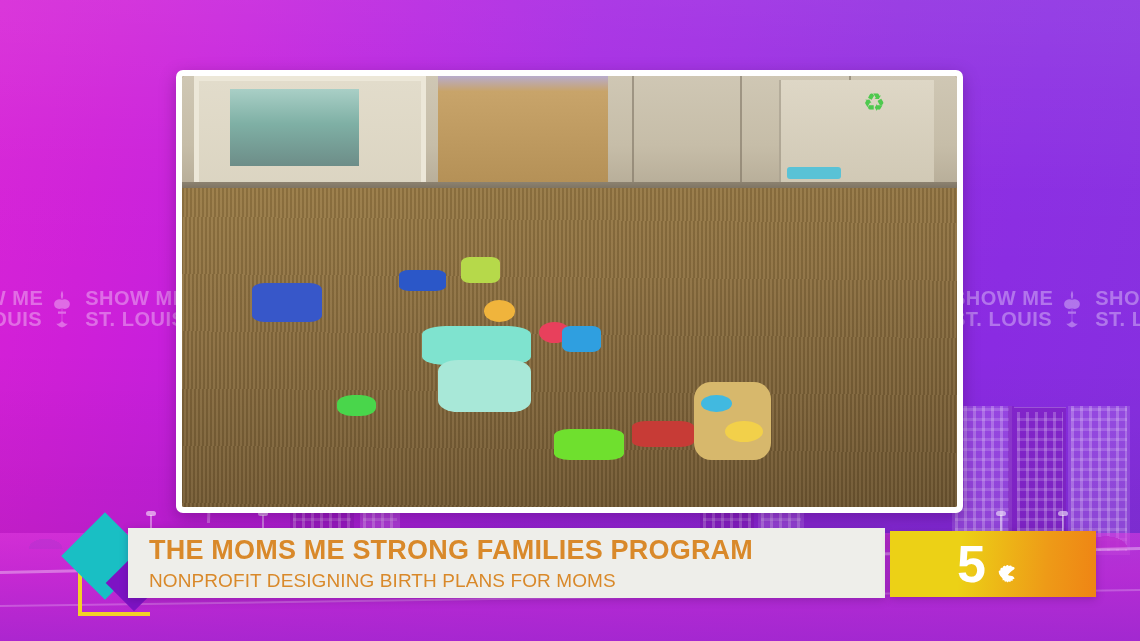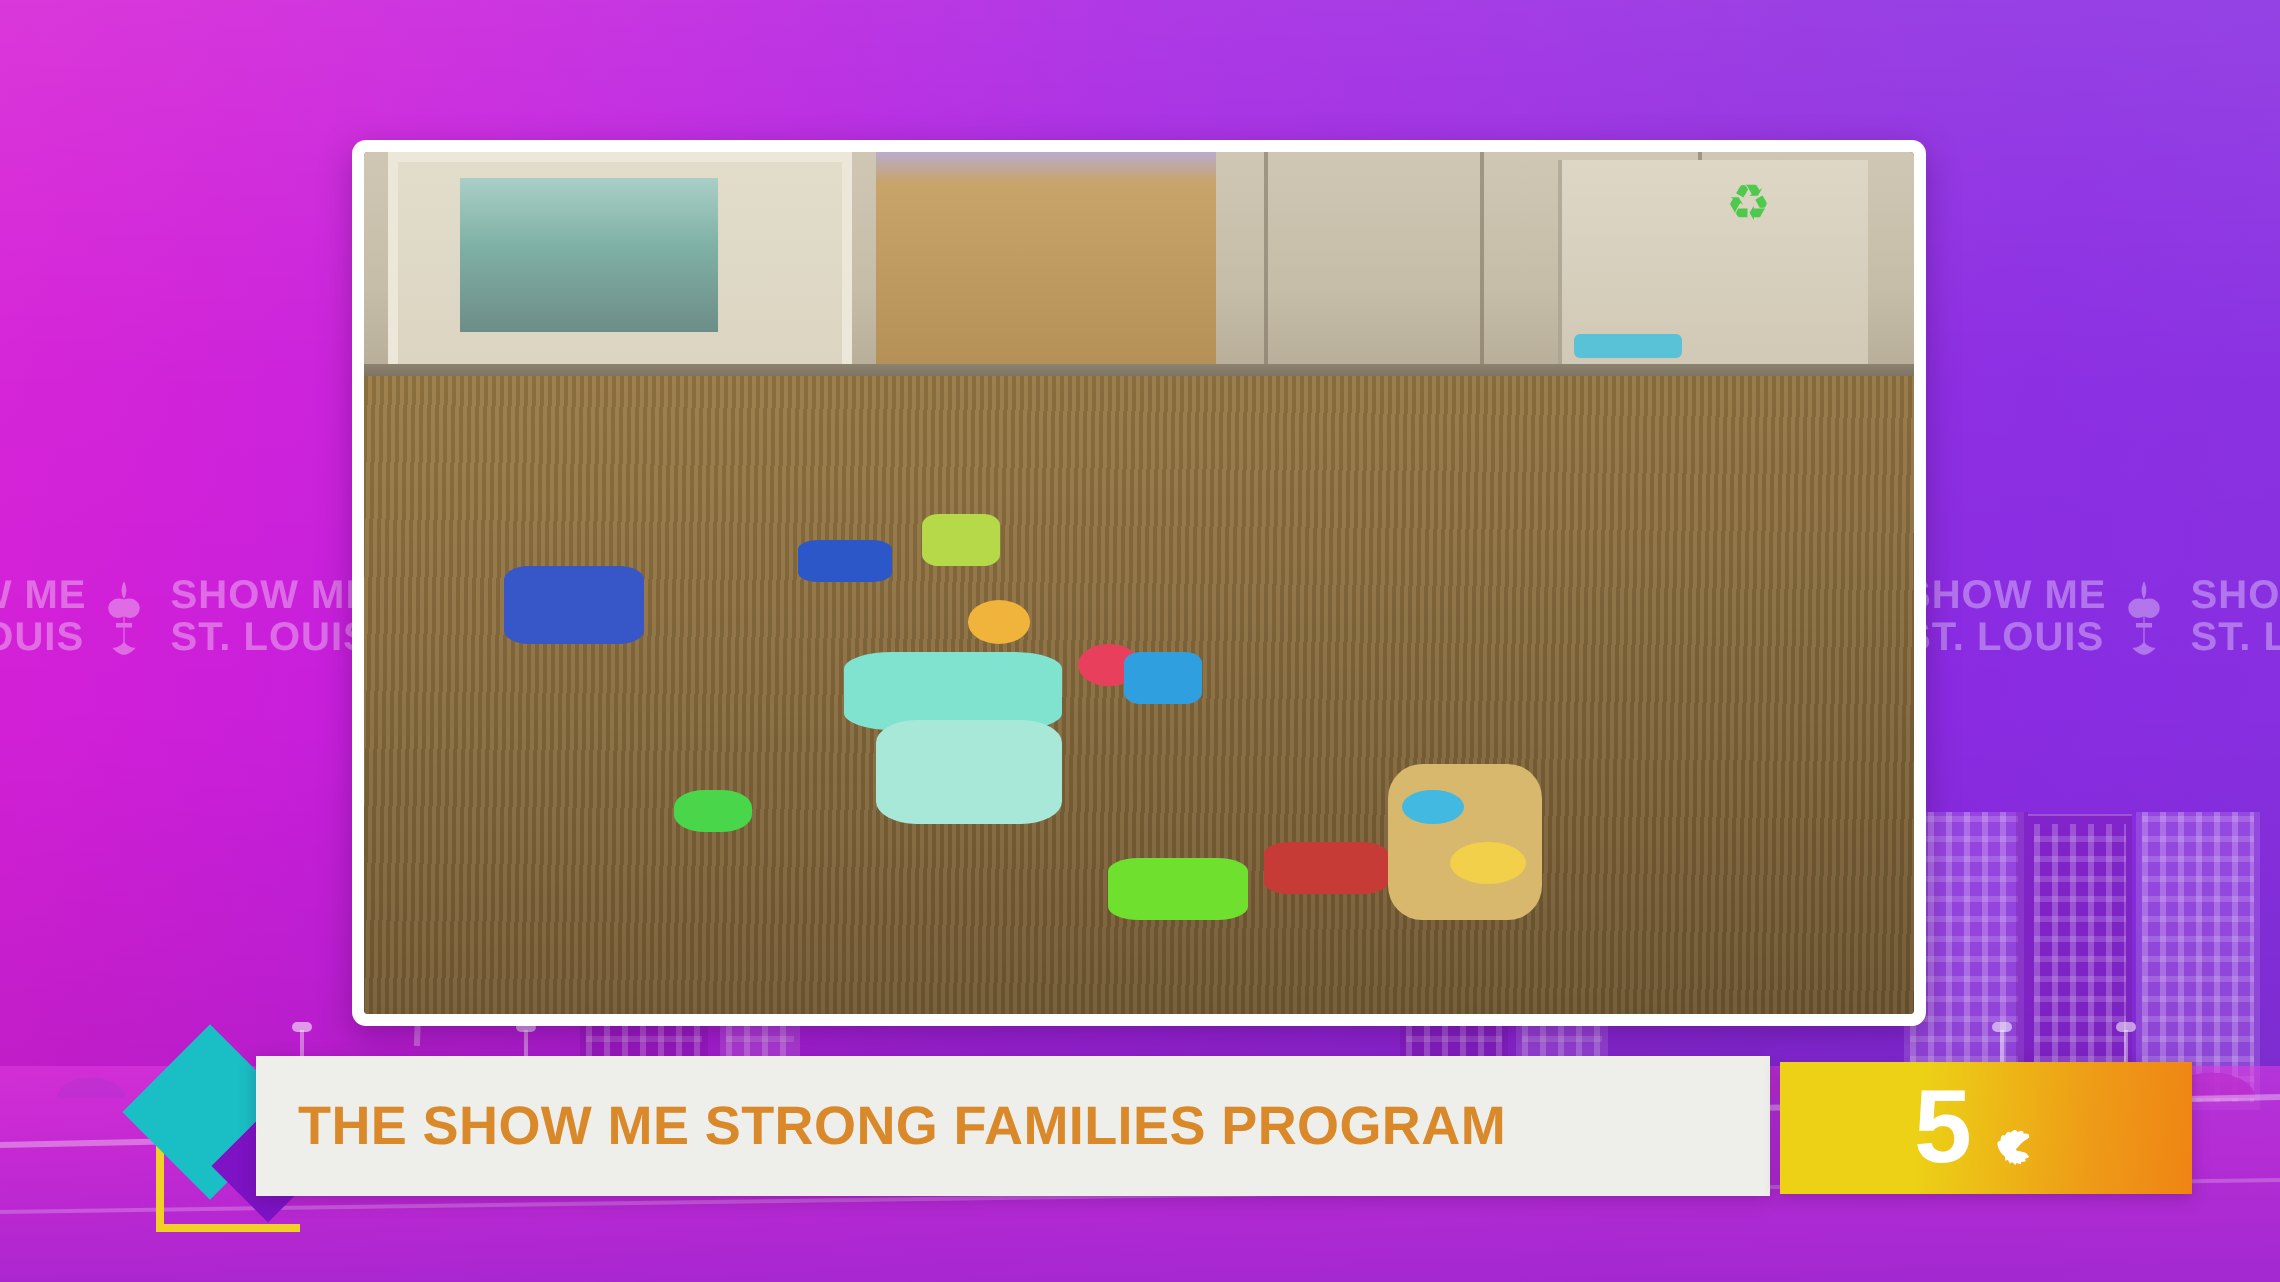--- a/index.html
+++ b/index.html
@@ -386,21 +386,22 @@
     </div>
   </div>
 
   <div class="bug">
     <div class="yellow-frame"></div>
     <div class="dia teal"></div>
     <div class="dia purple"></div>
   </div>
 
   <div class="lower-third">
-    <div class="lt-title">THE SHOW ME STRONG FAMILIES PROGRAM</div>
+    <div class="lt-title">THE MOMS ME STRONG FAMILIES PROGRAM</div>
+    <div class="lt-sub">NONPROFIT DESIGNING BIRTH PLANS FOR MOMS</div>
   </div>
 
   <div class="logo-box">
     <div class="logo-inner">
       <span class="logo-five">5</span>
       <svg class="peacock" viewBox="0 0 42 34">
         <g fill="#ffffff">
           <path d="M21 33.5c-3.4-2.2-5.3-5.4-5.5-8.9-.2-3.5 1.3-6.6 3.9-8.3 1.1-.7 2.3.3 1.9 1.6-1.1 3.7-.9 8.2.6 12.1.4 1.1-.1 2.1-.9 3.5z" transform="rotate(-62 21 26)"></path>
           <path d="M21 33.5c-3.4-2.2-5.3-5.4-5.5-8.9-.2-3.5 1.3-6.6 3.9-8.3 1.1-.7 2.3.3 1.9 1.6-1.1 3.7-.9 8.2.6 12.1.4 1.1-.1 2.1-.9 3.5z" transform="rotate(-40 21 26)"></path>
           <path d="M21 33.5c-3.4-2.2-5.3-5.4-5.5-8.9-.2-3.5 1.3-6.6 3.9-8.3 1.1-.7 2.3.3 1.9 1.6-1.1 3.7-.9 8.2.6 12.1.4 1.1-.1 2.1-.9 3.5z" transform="rotate(-19 21 26)"></path>

